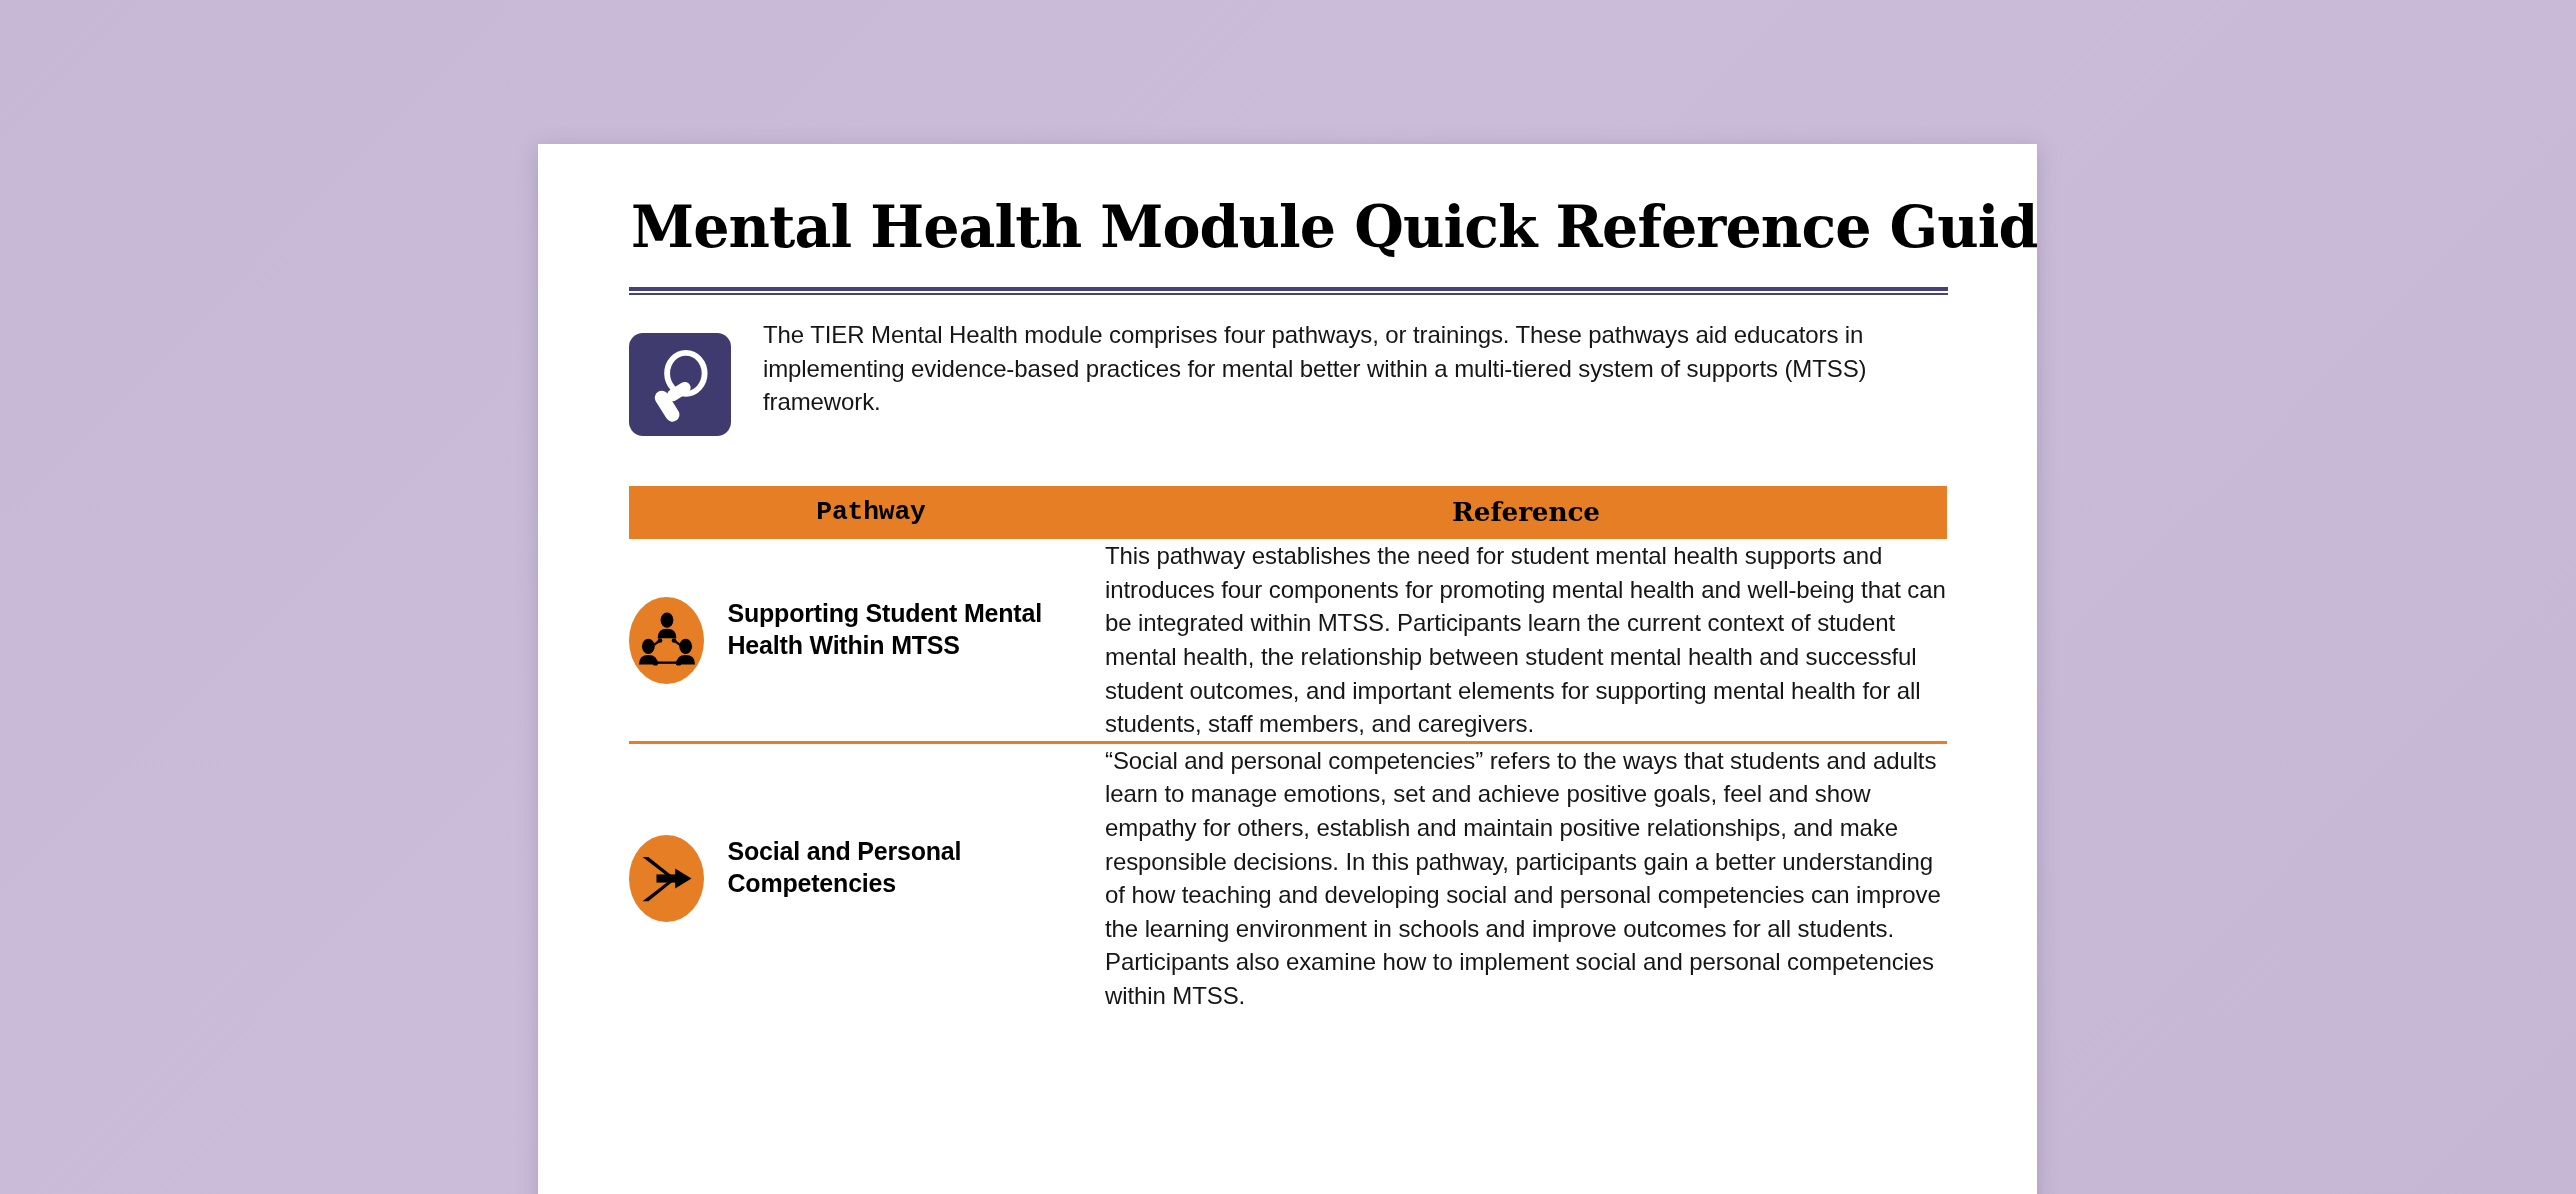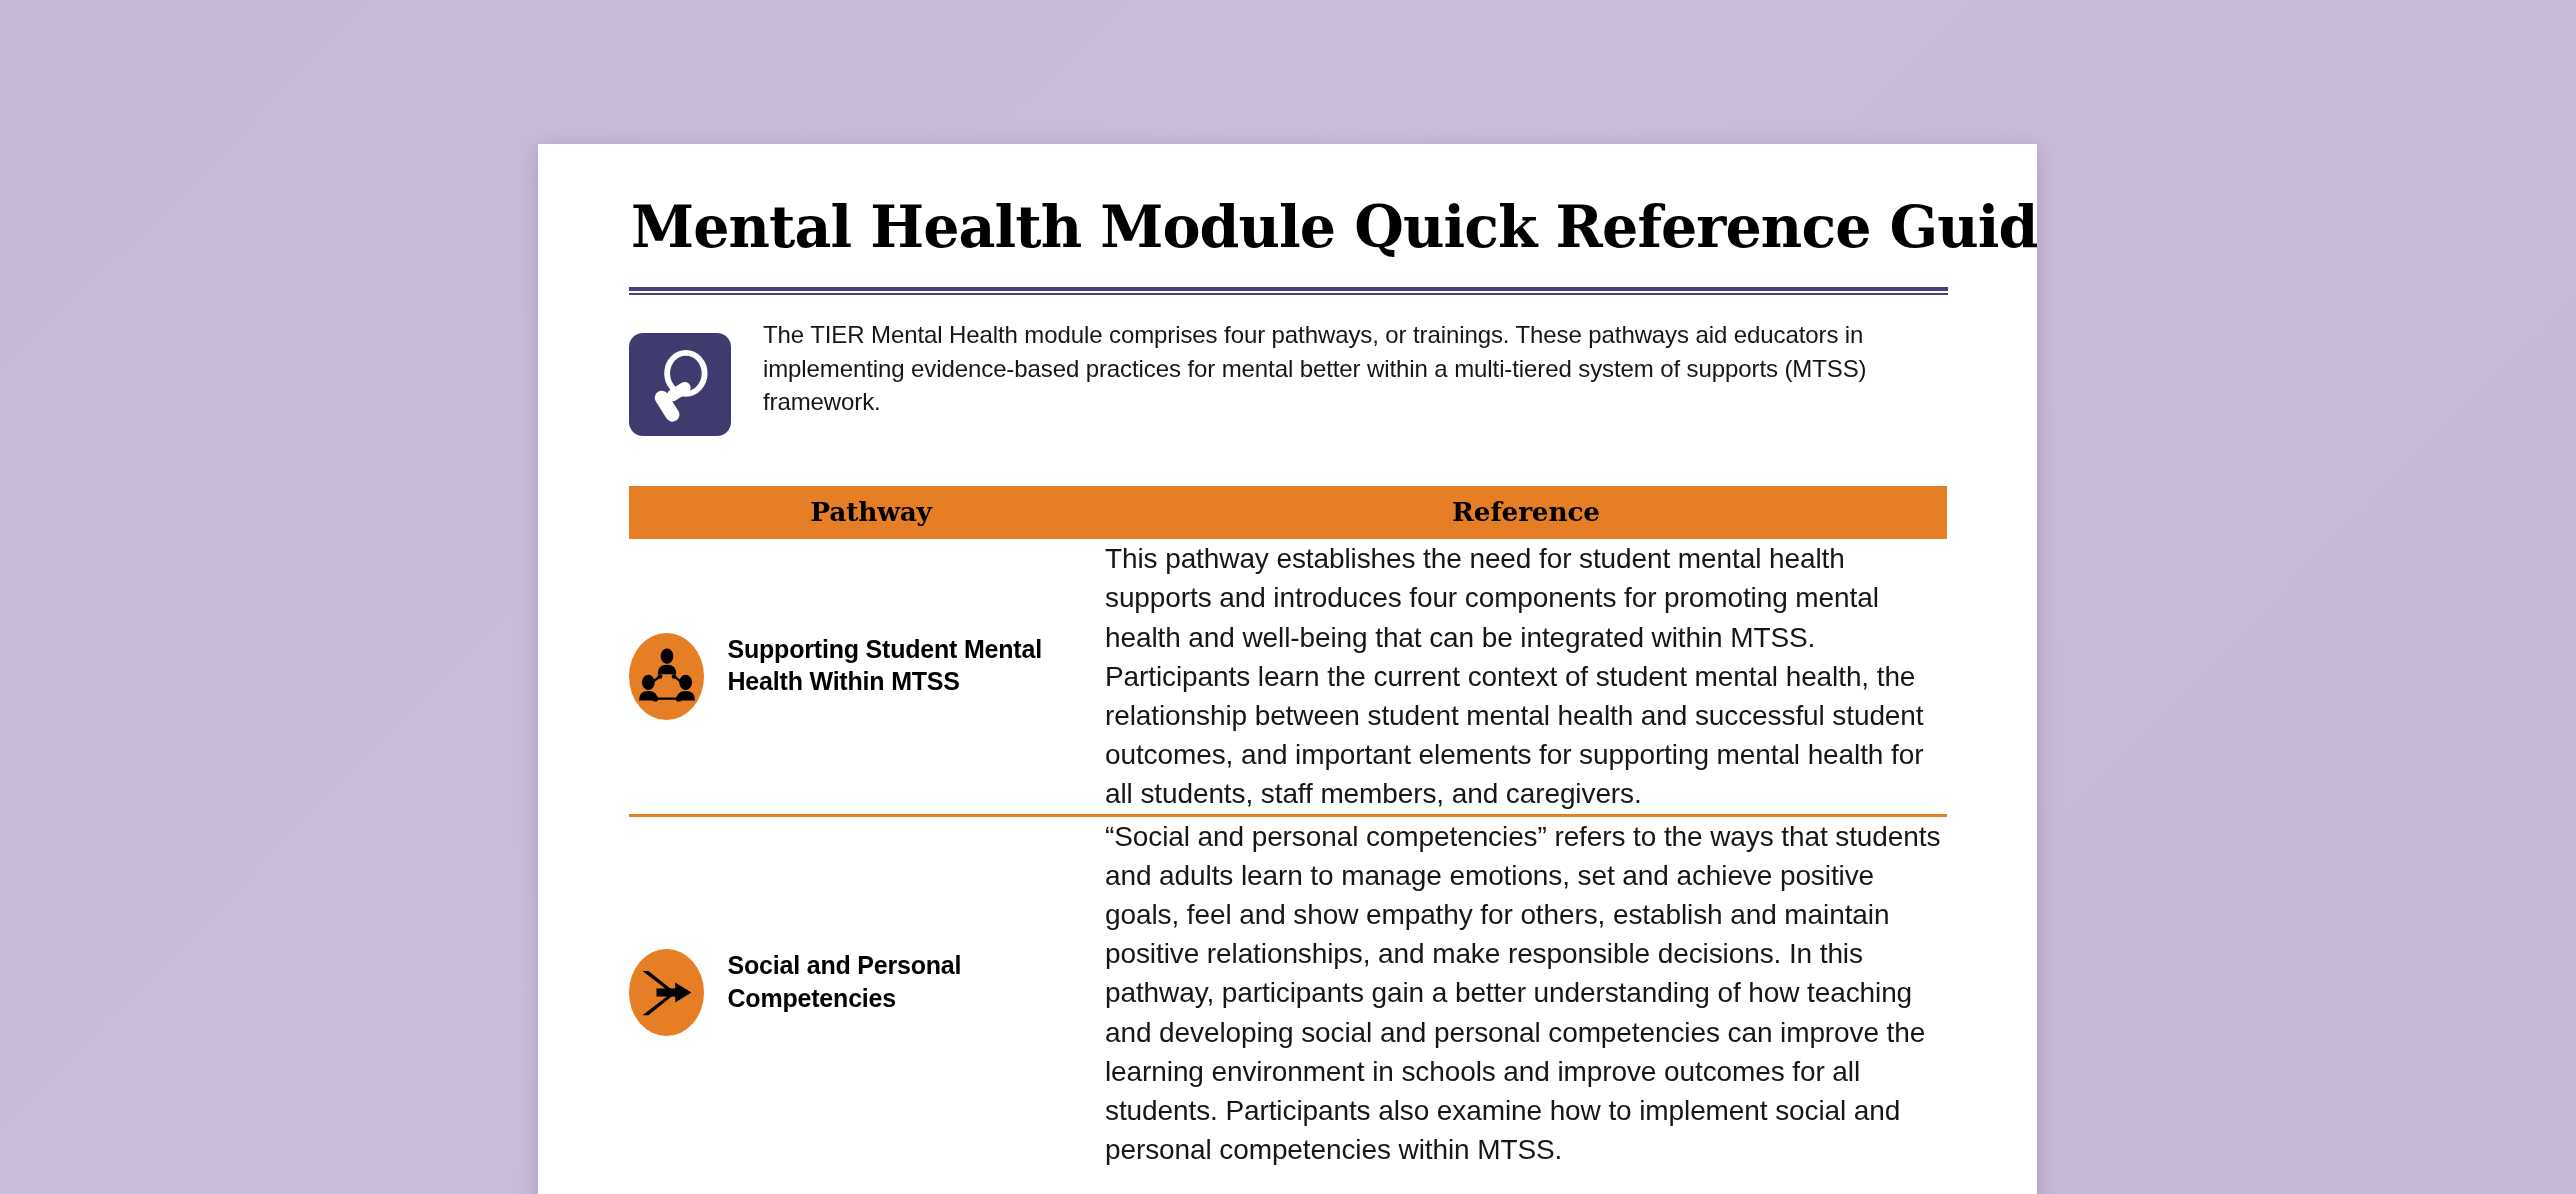--- a/index.html
+++ b/index.html
@@ -122,21 +122,21 @@
   .pathway-table thead th {
     background: #e57e25;
     color: #000000;
     font-family: "DejaVu Serif", serif;
     font-weight: bold;
     font-size: 26.4px;
     padding: 10px 0 12.3px 0;
     text-align: center;
     letter-spacing: -0.2px;
   }
-  .pathway-table thead th.th-path { padding-left: 8px; }
+  .pathway-table thead th.th-path { padding-left: 8px; font-family: Liberation Mono, monospace; }
   .pathway-table tbody td {
     vertical-align: middle;
     padding: 0;
     border-bottom: 3.5px solid #e57e25;
   }
   .pathway-table tbody tr:last-child td { border-bottom: none; }
   .cell-path {
     padding: 17.6px 15.3px 17.6px 2.4px;
   }
   .path-inner {
@@ -159,21 +159,21 @@
     font-family: "Liberation Sans", sans-serif;
     font-weight: bold;
     font-size: 25px;
     line-height: 1.30;
     color: #000;
     letter-spacing: -0.2px;
   }
   .cell-obj {
     padding: 14px 17.6px 14px 15.3px;
     font-family: "Liberation Sans", sans-serif;
-    font-size: 28px;
+    font-size: 24px;
     line-height: 1.40;
     color: #161616;
     letter-spacing: -0.1px;
     text-align: left;
   }
   .cell-obj p { margin: 0; }
 </style>
 </head>
 <body>
 

